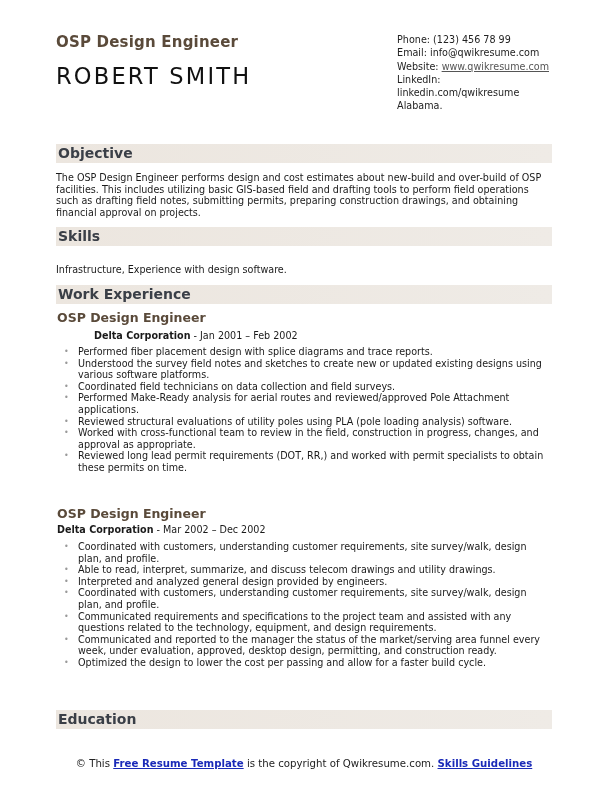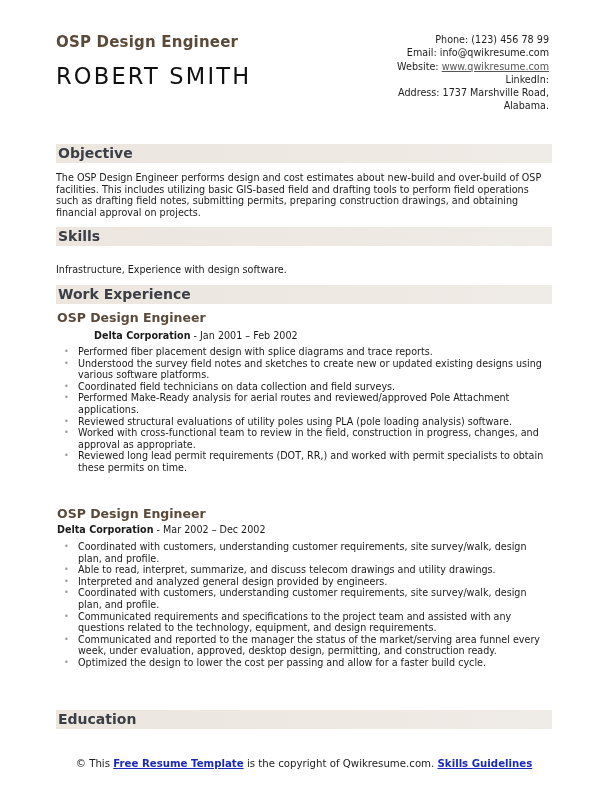--- a/index.html
+++ b/index.html
@@ -2,21 +2,21 @@
 <html><head>
   <meta charset="utf-8">
   <style>
     * { margin: 0; padding: 0; box-sizing: border-box; }
     html, body { width: 612px; height: 792px; background: #ffffff; overflow: hidden; }
     body { font-family: "DejaVu Sans", sans-serif; color: #1a1a1a; position: relative; }
 
     .header { position: absolute; left: 56px; top: 33px; width: 496px; height: 95px; }
     .job-title { position: absolute; left: 0; top: 0; font-size: 15px; font-weight: bold; color: #5a4a3a; letter-spacing: 0.2px; }
     .name { position: absolute; left: 0; top: 30px; font-size: 22.5px; color: #111; letter-spacing: 2.2px; font-weight: normal; }
-    .contact { position: absolute; right: 3px; top: 0; text-align: right; font-size: 9.6px; line-height: 13.3px; color: #222; margin-left: 48px; }
+    .contact { position: absolute; right: 3px; top: 0; text-align: left; font-size: 9.6px; line-height: 13.3px; color: #222; margin-left: 48px; }
     .contact a { color: #555; text-decoration: underline; }
 
     .section-bar { position: absolute; left: 56px; width: 496px; height: 19px; background: linear-gradient(to right, #ece6df, #efebe6); }
     .section-title { position: absolute; left: 2px; top: 0px; font-size: 14px; font-weight: bold; color: #3a3f47; line-height: 19px; }
 
     .para { position: absolute; left: 56px; width: 496px; font-size: 9.6px; line-height: 11.7px; color: #1a1a1a; }
 
     .role-title { position: absolute; left: 57px; font-size: 12.5px; font-weight: bold; color: #5a4a3a; }
     .company-line { position: absolute; left: 57px; font-size: 9.6px; color: #1a1a1a; }
     .company-line b { font-weight: bold; }
@@ -32,21 +32,21 @@
 <body>
 
 <div class="header">
   <div class="job-title">OSP Design Engineer</div>
   <div class="name">ROBERT SMITH</div>
   <div class="contact">
     <div><span>Phone:</span> <span>(123) 456 78 99</span></div>
     <div><span>Email:</span> <span>info@qwikresume.com</span></div>
     <div><span>Website:</span> <a>www.qwikresume.com</a></div>
     <div>LinkedIn:</div>
-    <div><span>Address:</span> <span>1737 Marshville Road,</span></div>
+    <div>linkedin.com/qwikresume</div>
     <div>Alabama.</div>
   </div>
 </div>
 
 <div class="section-bar" style="top:144px;">
   <div class="section-title">Objective</div>
 </div>
 <div class="para" style="top:172px;">The OSP Design Engineer performs design and cost estimates about new-build and over-build of OSP facilities. This includes utilizing basic GIS-based field and drafting tools to perform field operations such as drafting field notes, submitting permits, preparing construction drawings, and obtaining financial approval on projects.</div>
 
 <div class="section-bar" style="top:227px;">

